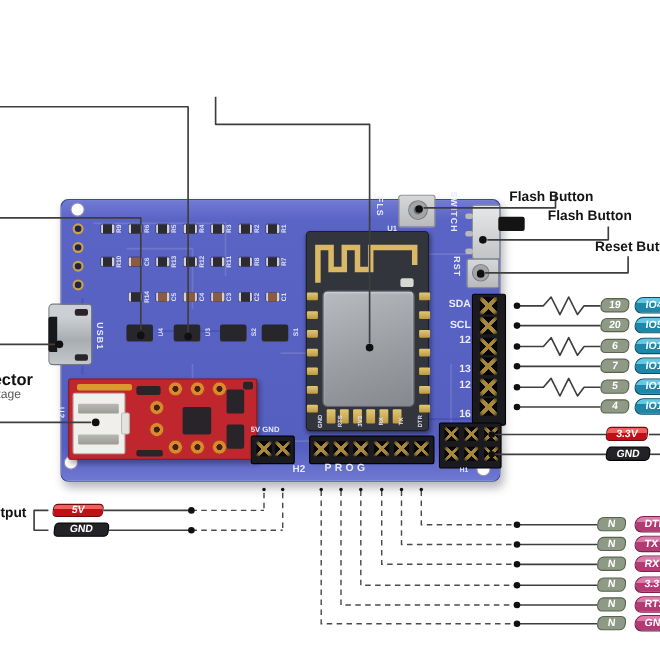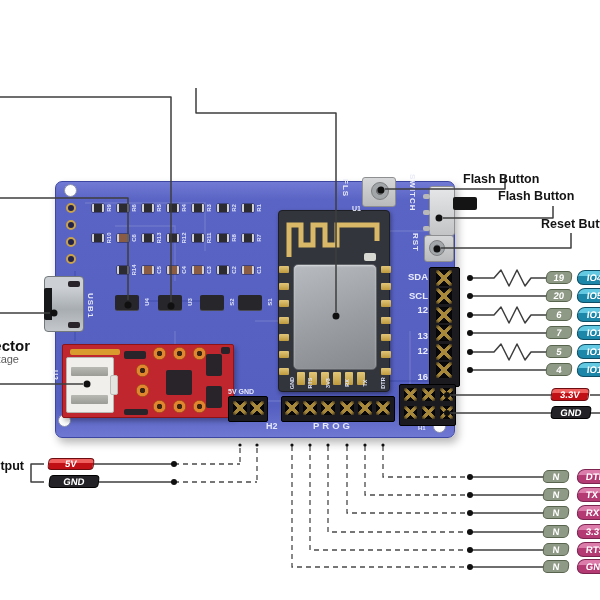--- a/index.html
+++ b/index.html
@@ -246,21 +246,21 @@
   <div class="silk-v" style="left:338px;top:378px;width:18px;font-size:5.5px">RX</div>
   <div class="silk-v" style="left:356px;top:378px;width:18px;font-size:5.5px">TX</div>
   <div class="silk-v" style="left:374px;top:378px;width:18px;font-size:5.5px">DTR</div>
   <div class="hdr" style="left:281px;top:396px;width:114px;height:26px"></div>
   <div class="pin" style="left:285px;top:401px;width:14px;height:14px"></div>
   <div class="pin" style="left:303px;top:401px;width:14px;height:14px"></div>
   <div class="pin" style="left:321px;top:401px;width:14px;height:14px"></div>
   <div class="pin" style="left:340px;top:401px;width:14px;height:14px"></div>
   <div class="pin" style="left:358px;top:401px;width:14px;height:14px"></div>
   <div class="pin" style="left:376px;top:401px;width:14px;height:14px"></div>
-  <div class="silk" style="left:313px;top:420px;font-size:9.5px;letter-spacing:3px">PROG</div>
+  <div class="silk" style="left:295px;top:420px;font-size:9.5px;letter-spacing:3px">PROG</div>
 
   <div class="hdr" style="left:399px;top:384px;width:57px;height:42px"></div>
   <div class="pin" style="left:404px;top:388px;width:13px;height:13px"></div>
   <div class="pin" style="left:422px;top:388px;width:13px;height:13px"></div>
   <div class="pin" style="left:440px;top:388px;width:13px;height:13px"></div>
   <div class="pin" style="left:404px;top:406px;width:13px;height:13px"></div>
   <div class="pin" style="left:422px;top:406px;width:13px;height:13px"></div>
   <div class="pin" style="left:440px;top:406px;width:13px;height:13px"></div>
   <div class="silk" style="left:418px;top:425px;font-size:6px">H1</div>
 

